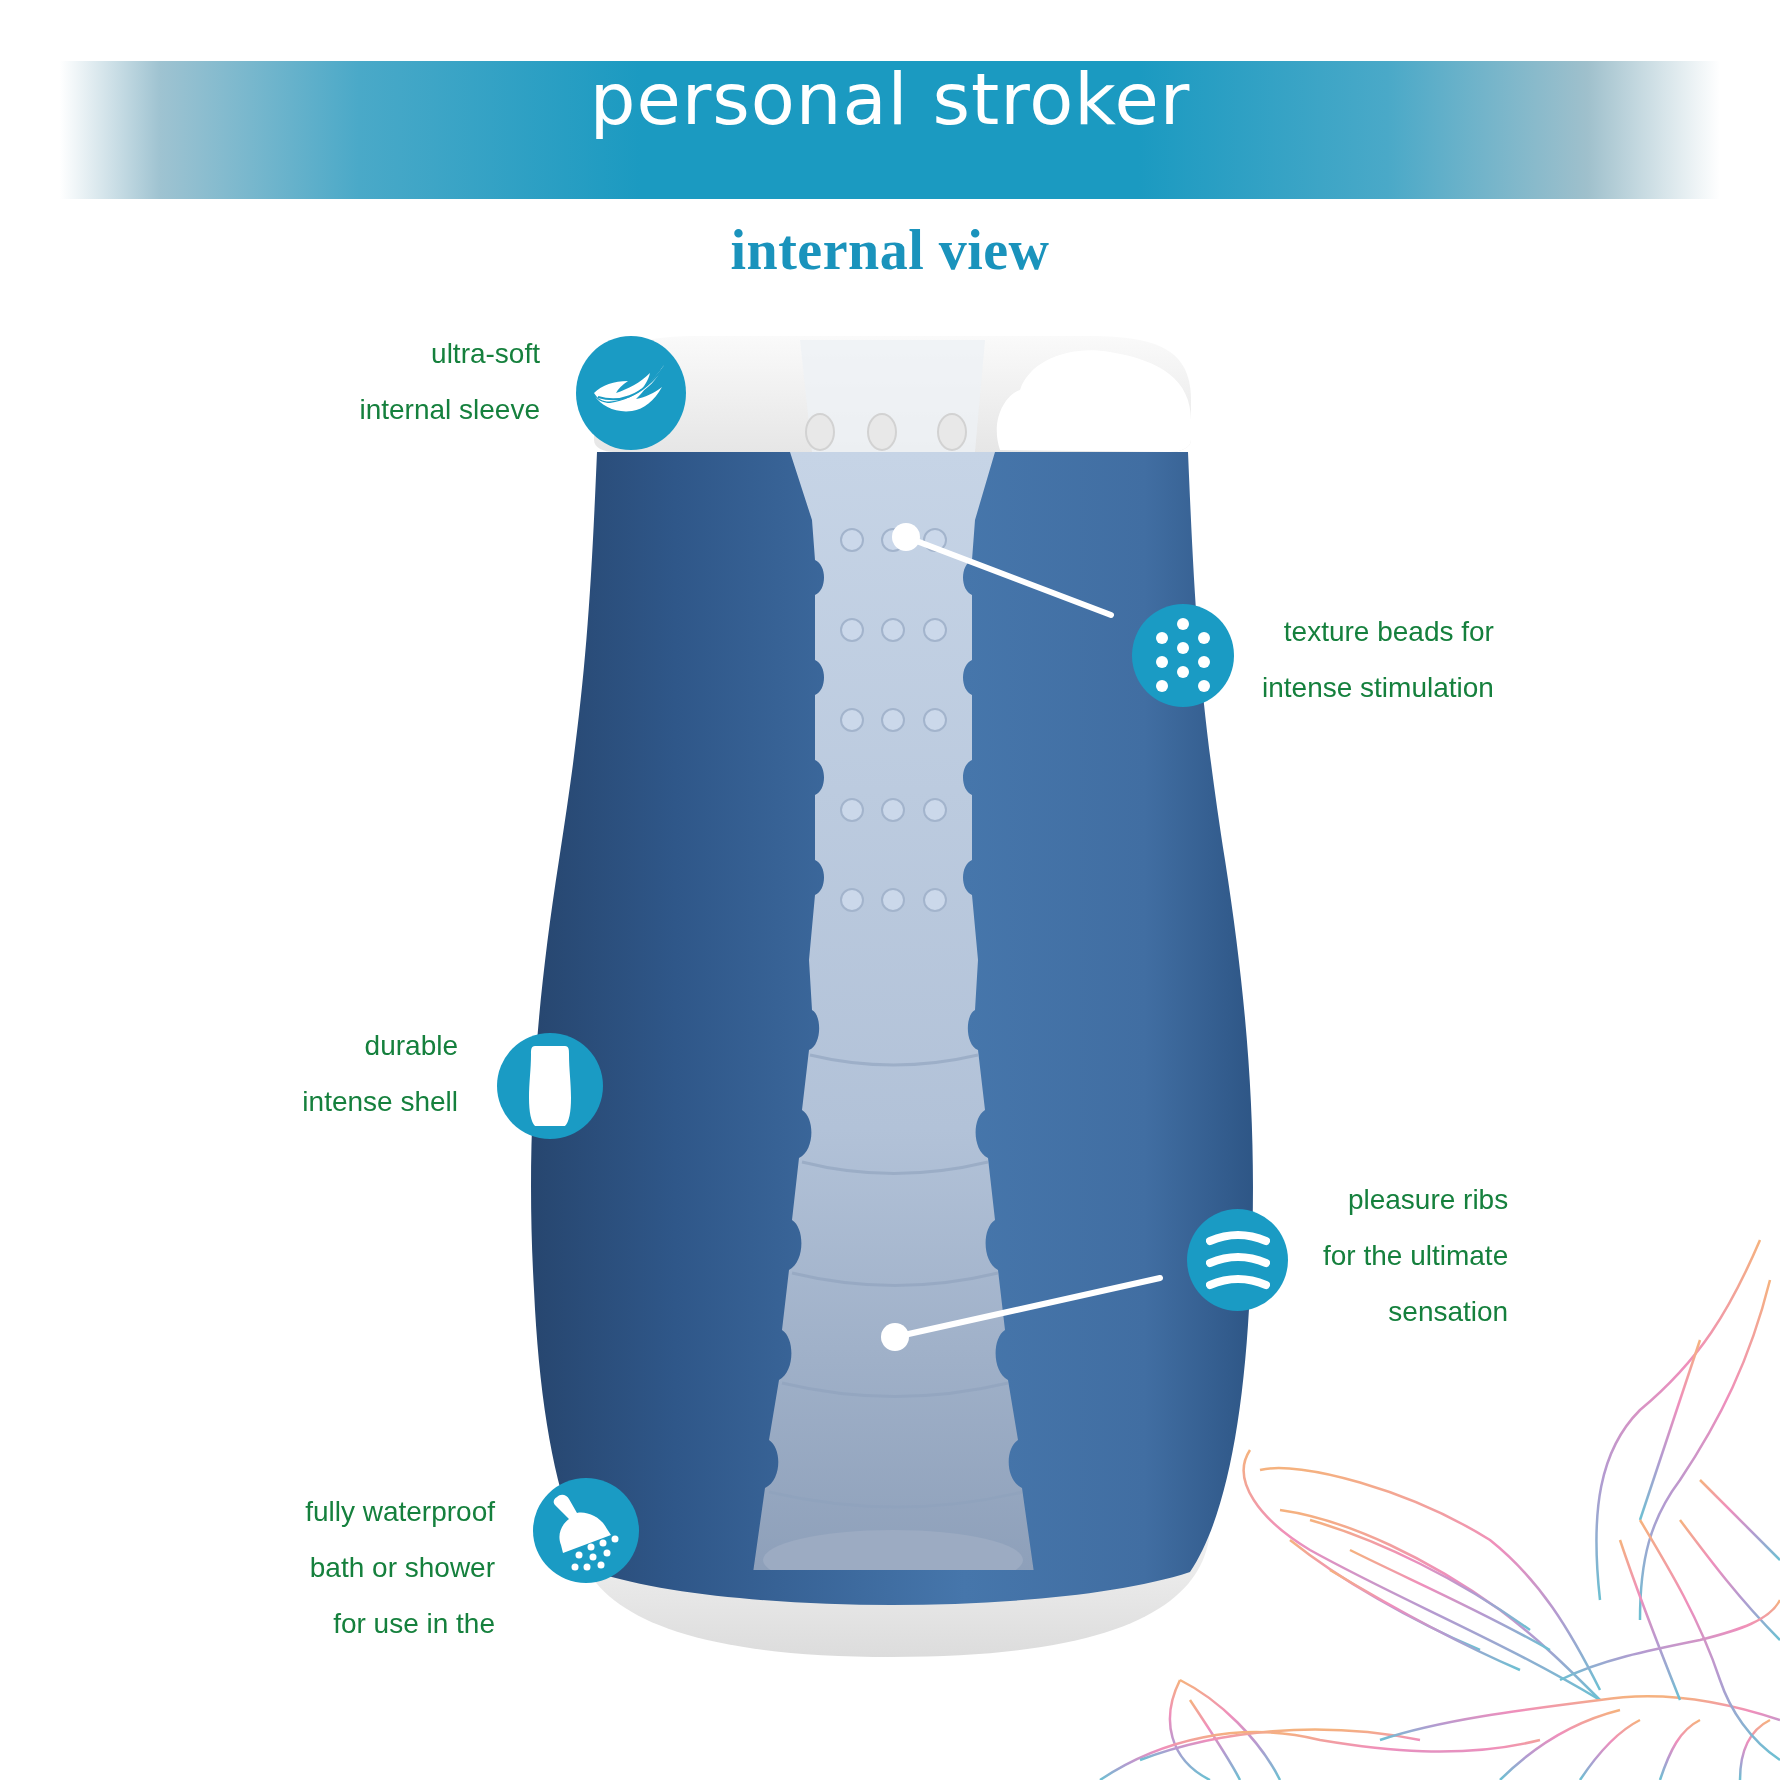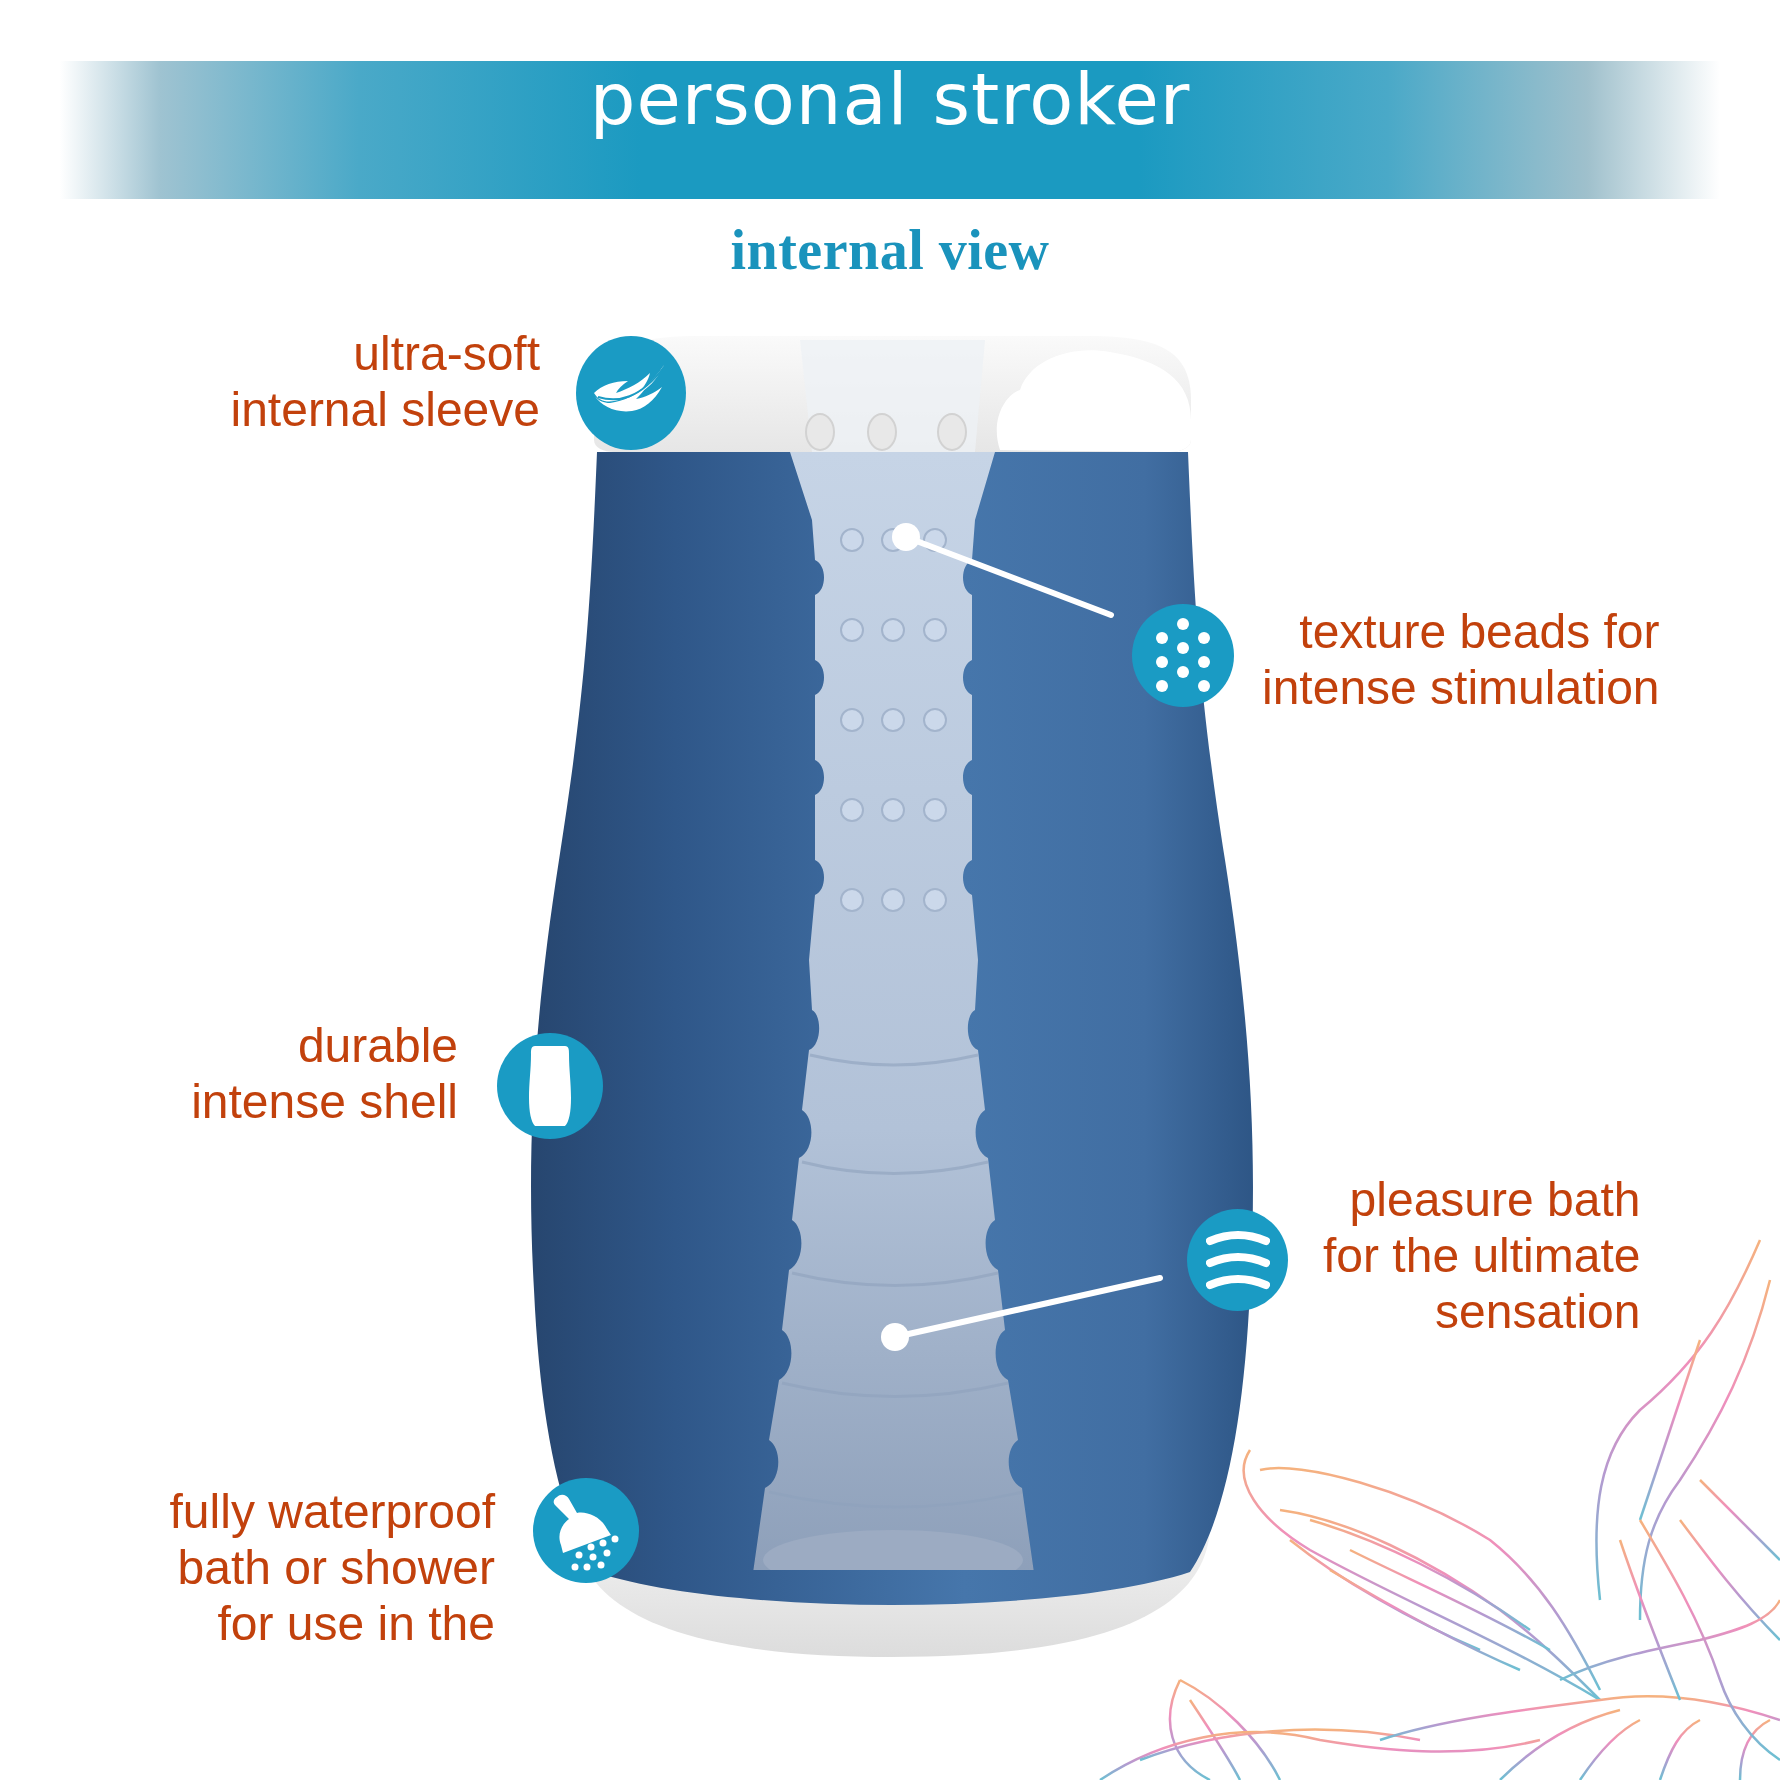--- a/index.html
+++ b/index.html
@@ -12,22 +12,22 @@
       position:absolute; left:0; right:0; top:63px; text-align:center;
       color:#ffffff; font-family:"DejaVu Sans", sans-serif; font-weight:normal;
       font-size:72px; letter-spacing:1px; line-height:1;
     }
     .subtitle {
       position:absolute; left:0; right:0; top:222px; text-align:center;
       color:#1a93bc; font-family:Liberation Serif, serif; font-weight:bold;
       font-size:56px; letter-spacing:0.5px; line-height:1;
     }
     .label {
-      position:absolute; color:#c2410c; font-family:"Liberation Sans", sans-serif;
-      font-size:48px; line-height:56px; white-space:nowrap;
+      position:absolute; color:#15803d; font-family:"Liberation Sans", sans-serif;
+      font-size:28px; line-height:56px; white-space:nowrap;
     }
     .label .ln { display:block; }
     .label.right { text-align:right; }
     .label.left { text-align:right; }
     .icon-circle {
       position:absolute; width:106px; height:106px; border-radius:50%;
       background:#1a9bc4; display:flex; align-items:center; justify-content:center;
     }
     .product { position:absolute; left:0; top:0; width:1780px; height:1780px; }
     .flower { position:absolute; left:1080px; top:1220px; width:700px; height:560px; }
@@ -209,21 +209,21 @@
 </div>
 
 <div class="icon-circle" style="left:1187px; top:1209px; width:101px; height:102px;">
   <svg width="64" height="62" viewBox="0 0 64 62" xmlns="http://www.w3.org/2000/svg" fill="none" stroke="#ffffff" stroke-width="8" stroke-linecap="round">
     <path d="M4 12 Q32 0 60 12"></path>
     <path d="M4 34 Q32 22 60 34"></path>
     <path d="M4 56 Q32 44 60 56"></path>
   </svg>
 </div>
 <div class="label left" style="left:1323px; top:1172px;">
-  <span class="ln">pleasure bath</span>
+  <span class="ln">pleasure ribs</span>
   <span class="ln">for the ultimate</span>
   <span class="ln">sensation</span>
 </div>
 
 <div class="label right" style="right:1285px; top:1484px;">
   <span class="ln">fully waterproof</span>
   <span class="ln">bath or shower</span>
   <span class="ln">for use in the</span>
 </div>
 <div class="icon-circle" style="left:533px; top:1478px; width:106px; height:105px;">

